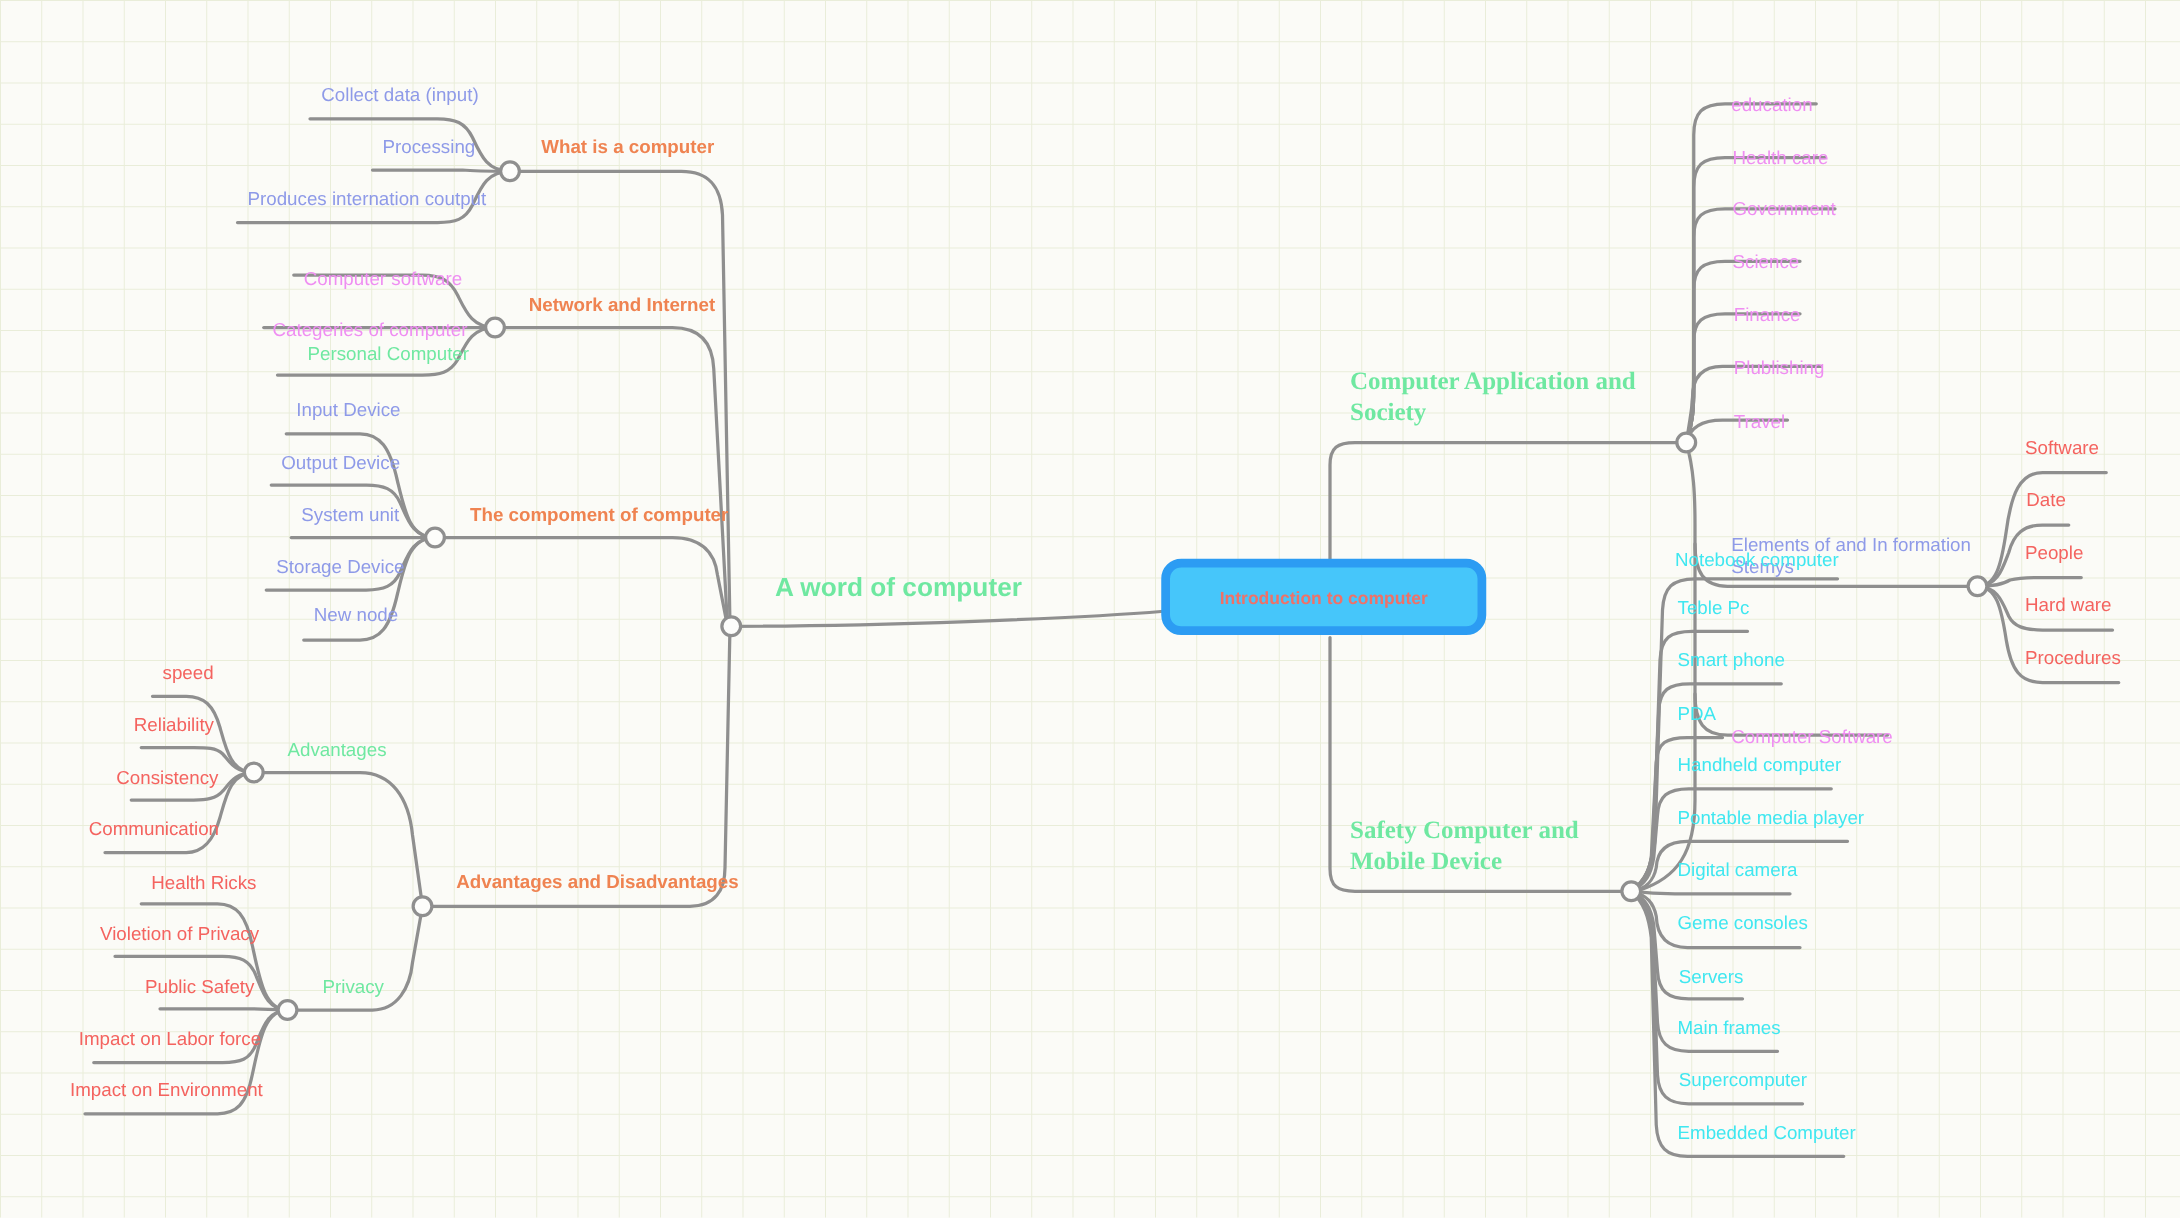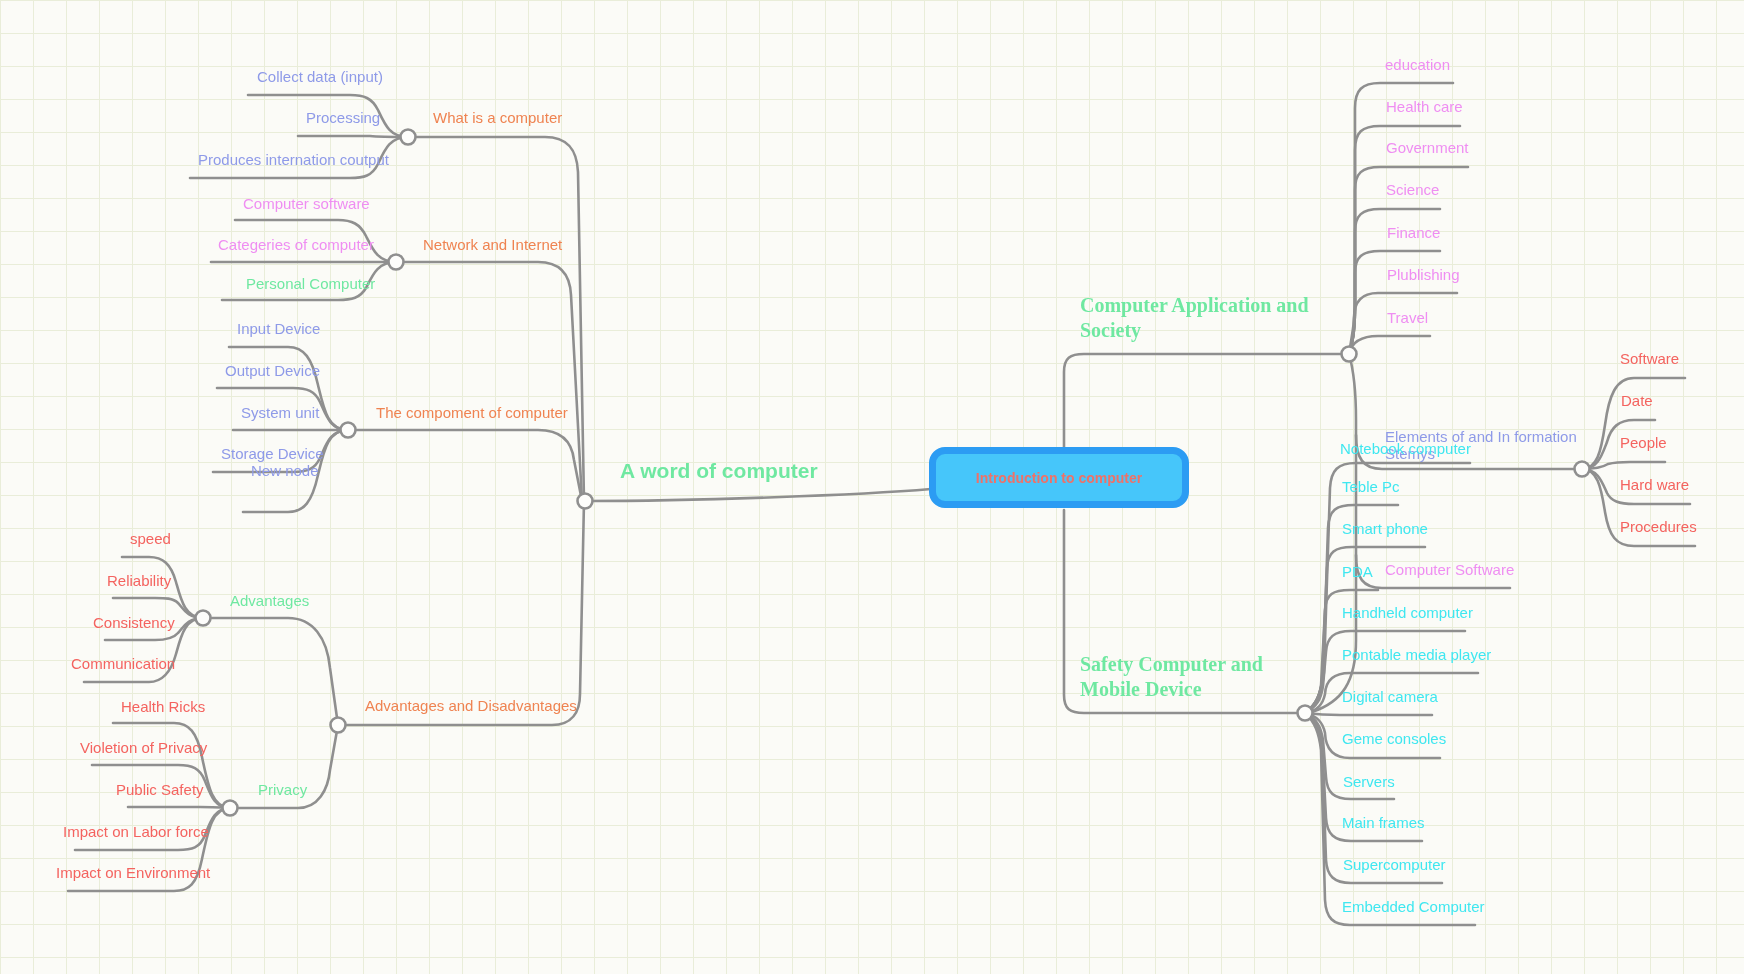--- a/index.html
+++ b/index.html
@@ -17,22 +17,22 @@
       linear-gradient(to right, var(--grid) 1px, transparent 1px),
       linear-gradient(to bottom, var(--grid) 1px, transparent 1px);
     background-size:33px 33px;
   }
   svg.wires{position:absolute; inset:0; width:1744px; height:974px;}
   svg.wires path{fill:none; stroke:var(--line); stroke-width:2.6; stroke-linecap:round;}
   svg.wires circle{fill:#fdfdfb; stroke:var(--line); stroke-width:2.6;}
   .lbl{position:absolute; font-size:15px; line-height:17px; white-space:nowrap; cursor:default;}
   .wrap{white-space:normal;}
   .c-per{color:var(--periwinkle);}
-  .c-org{color:var(--orange);}
-  .c-vio{color:var(--violet);}
+  .c-org{color:var(--orange);font-weight:bold;}
+  .c-vio{color:var(--violet);margin-top:20px;}
   .c-grn{color:var(--green);}
   .c-red{color:var(--red);}
   .c-cyn{color:var(--cyan);}
   .hd{font-weight:bold; color:var(--green); font-size:20px; line-height:25px;font-family:Liberation Serif, serif;}
   .hd1{font-weight:bold; color:var(--green); font-size:21px;}
   .center-node{
     position:absolute; left:929px; top:447px; width:246px; height:47px;
     background:var(--node_fill); border:7px solid var(--node_border); border-radius:16px;
     display:flex; align-items:center; justify-content:center;
     font-size:14px; font-weight:bold; color:var(--node_text); white-space:nowrap;
@@ -136,21 +136,21 @@
 
   <span class="lbl c-vio" style="left:243px;top:195px">Computer software</span>
   <span class="lbl c-vio" style="left:218px;top:236px">Categeries of computer</span>
   <span class="lbl c-grn" style="left:246px;top:275px">Personal Computer</span>
   <span class="lbl c-org" style="left:423px;top:236px">Network and Internet</span>
 
   <span class="lbl c-per" style="left:237px;top:320px">Input Device</span>
   <span class="lbl c-per" style="left:225px;top:362px">Output Device</span>
   <span class="lbl c-per" style="left:241px;top:404px">System unit</span>
   <span class="lbl c-per" style="left:221px;top:445px">Storage Device</span>
-  <span class="lbl c-per" style="left:251px;top:462px">New node</span>
+  <span class="lbl c-per" style="left:251px;top:484px">New node</span>
   <span class="lbl c-org" style="left:376px;top:404px">The compoment of computer</span>
 
   <span class="lbl hd1" style="left:620px;top:462px">A word of computer</span>
 
   <span class="lbl c-red" style="left:130px;top:530px">speed</span>
   <span class="lbl c-red" style="left:107px;top:572px">Reliability</span>
   <span class="lbl c-red" style="left:93px;top:614px">Consistency</span>
   <span class="lbl c-red" style="left:71px;top:655px">Communication</span>
   <span class="lbl c-grn" style="left:230px;top:592px">Advantages</span>
 

